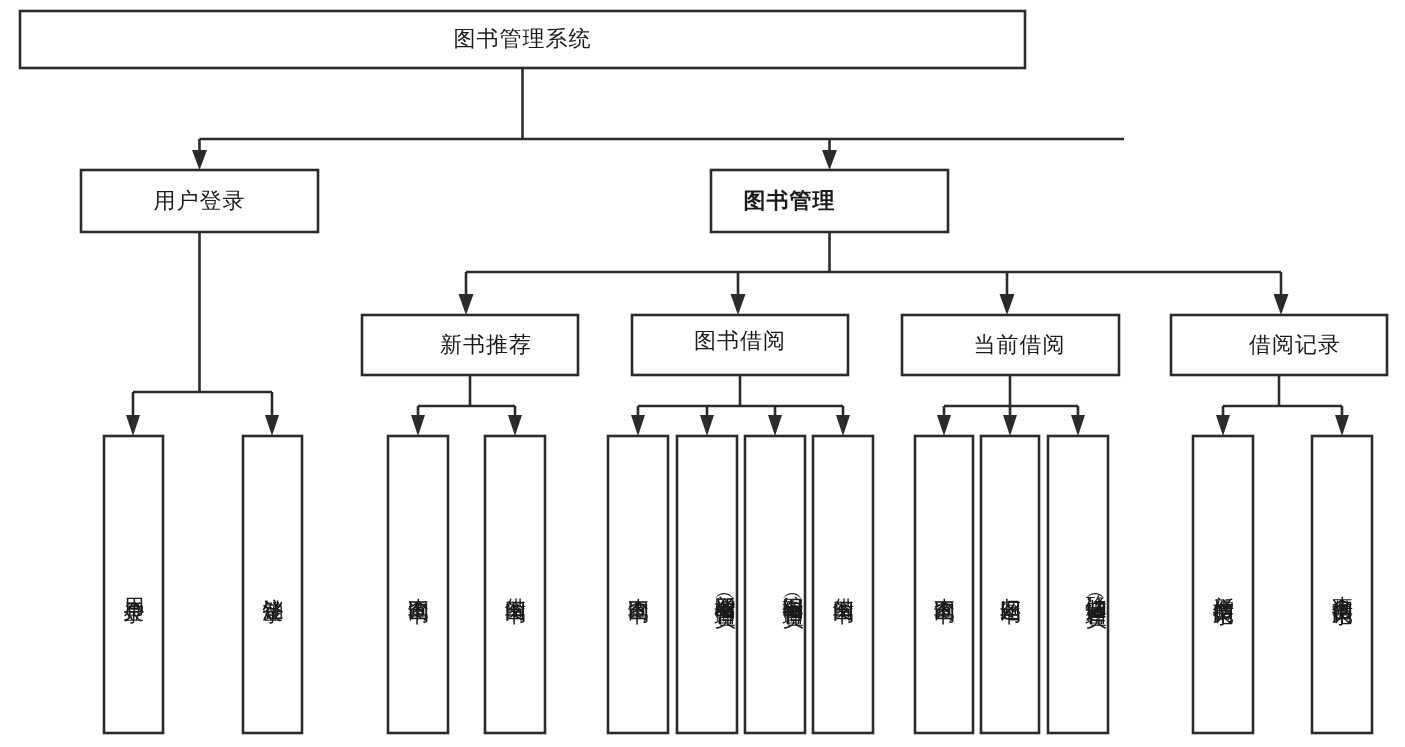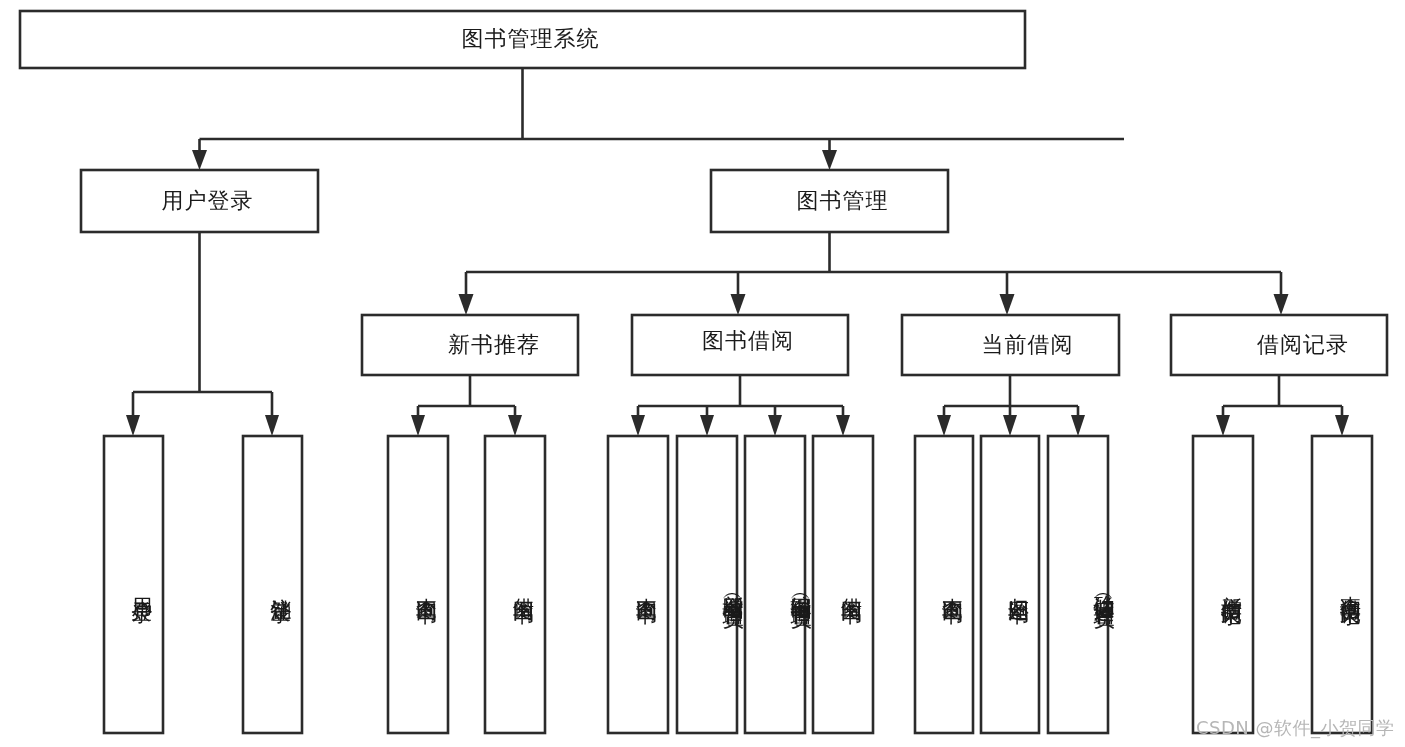--- a/index.html
+++ b/index.html
@@ -42,21 +42,20 @@
   }
   .node-label {
     position: absolute;
     display: flex;
     align-items: center;
     justify-content: center;
     color: #1a1a1a;
     font-family: "DejaVu Sans", "Liberation Sans", sans-serif;
     pointer-events: none;
     box-sizing: border-box;
-    margin-left: 8px;
   }
   .label-h {
     font-size: 22px;
     letter-spacing: 1px;
     line-height: 1.1;
   }
   .label-v {
     writing-mode: vertical-rl;
     text-orientation: upright;
     font-size: 21px;
@@ -181,36 +180,35 @@
     <rect class="node-box" x="915" y="436" width="58" height="297"></rect>
     <rect class="node-box" x="981" y="436" width="58" height="297"></rect>
     <rect class="node-box" x="1048" y="436" width="60" height="297"></rect>
     <rect class="node-box" x="1193" y="436" width="60" height="297"></rect>
     <rect class="node-box" x="1312" y="436" width="60" height="297"></rect>
   </svg>
 
   <div class="node-label label-h" style="left:20px; top:11px; width:1005px; height:57px;">图书管理系统</div>
 
   <div class="node-label label-h" style="left:81px; top:170px; width:237px; height:62px;">用户登录</div>
-  <div class="node-label label-h" style="left:716px; top:170px; width:237px; height:62px;">图书管理</div>
+  <div class="node-label label-h" style="left:671px; top:170px; width:237px; height:62px;font-weight:bold;">图书管理</div>
 
   <div class="node-label label-h" style="left:362px; top:315px; width:248px; height:60px;">新书推荐</div>
   <div class="node-label label-h" style="left:632px; top:315px; width:216px; height:52px;">图书借阅</div>
   <div class="node-label label-h" style="left:902px; top:315px; width:235px; height:60px;">当前借阅</div>
   <div class="node-label label-h" style="left:1171px; top:315px; width:248px; height:60px;">借阅记录</div>
 
   <div class="node-label label-v v-center" style="left:104px; top:436px; width:59px; height:297px;">用户登录</div>
   <div class="node-label label-v v-center" style="left:243px; top:436px; width:59px; height:297px;">注销登录</div>
   <div class="node-label label-v v-center" style="left:388px; top:436px; width:60px; height:297px;">查询图书</div>
   <div class="node-label label-v v-center" style="left:485px; top:436px; width:60px; height:297px;">借阅图书</div>
   <div class="node-label label-v v-center" style="left:608px; top:436px; width:60px; height:297px;">查询图书</div>
   <div class="node-label label-v" style="left:677px; top:436px; width:60px; height:297px;">新增图书（管理员）</div>
   <div class="node-label label-v" style="left:745px; top:436px; width:60px; height:297px;">编辑图书（管理员）</div>
   <div class="node-label label-v v-center" style="left:813px; top:436px; width:60px; height:297px;">借阅图书</div>
   <div class="node-label label-v v-center" style="left:915px; top:436px; width:58px; height:297px;">查询图书</div>
   <div class="node-label label-v v-center" style="left:981px; top:436px; width:58px; height:297px;">归还图书</div>
   <div class="node-label label-v" style="left:1048px; top:436px; width:60px; height:297px;">确认归还（管理员）</div>
   <div class="node-label label-v v-center" style="left:1193px; top:436px; width:60px; height:297px;">新增借阅记录</div>
   <div class="node-label label-v v-center" style="left:1312px; top:436px; width:60px; height:297px;">查询借阅记录</div>
 
-  <div class="watermark" style="left:1196px; top:716px;">CSDN @软件_小贺同学</div>
 
 </div>
 
 </body></html>

